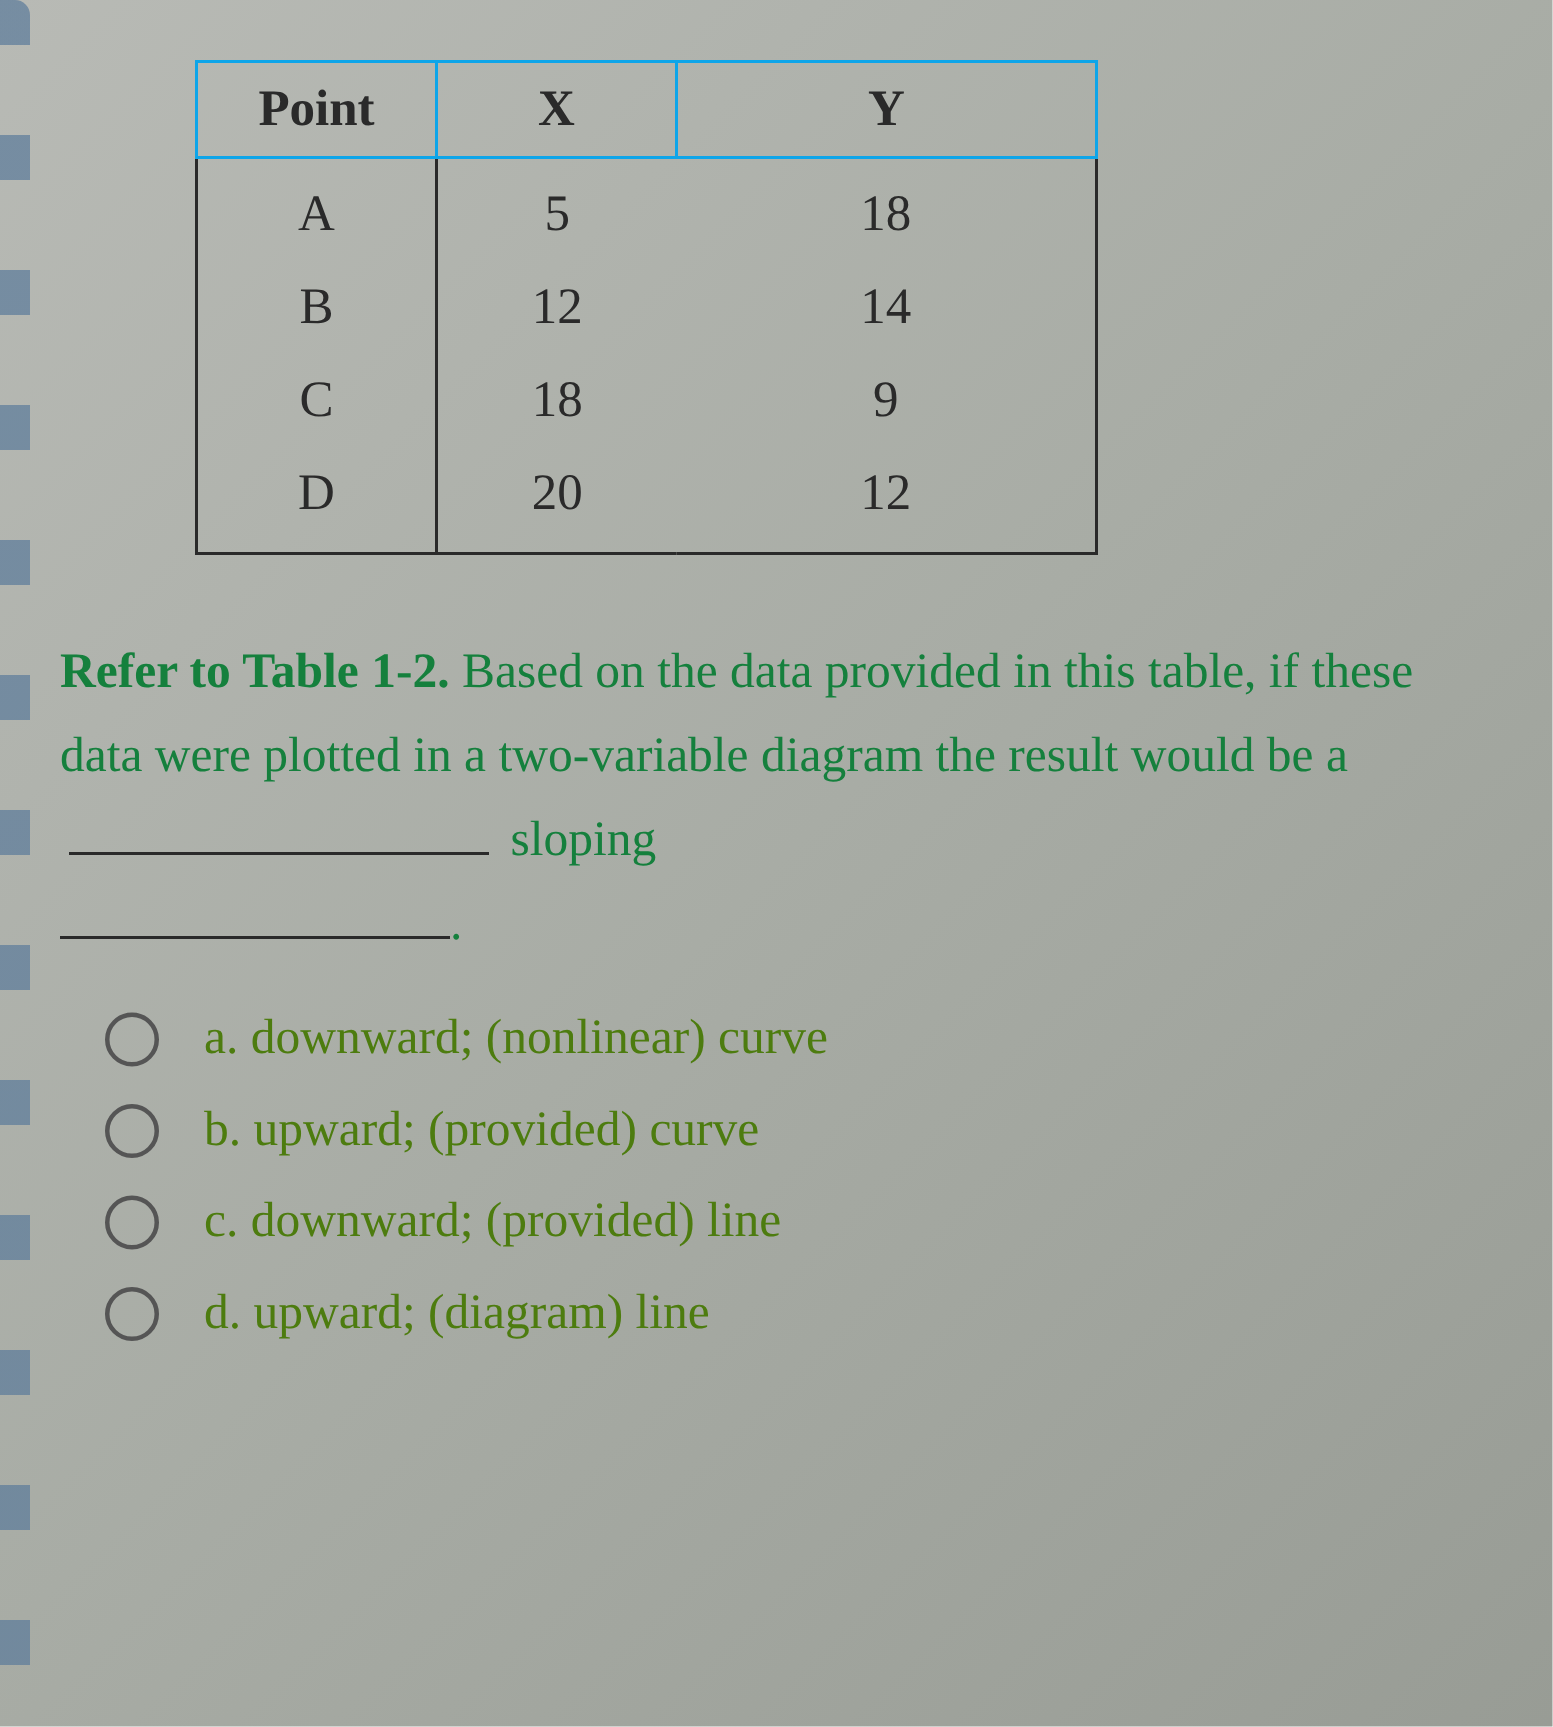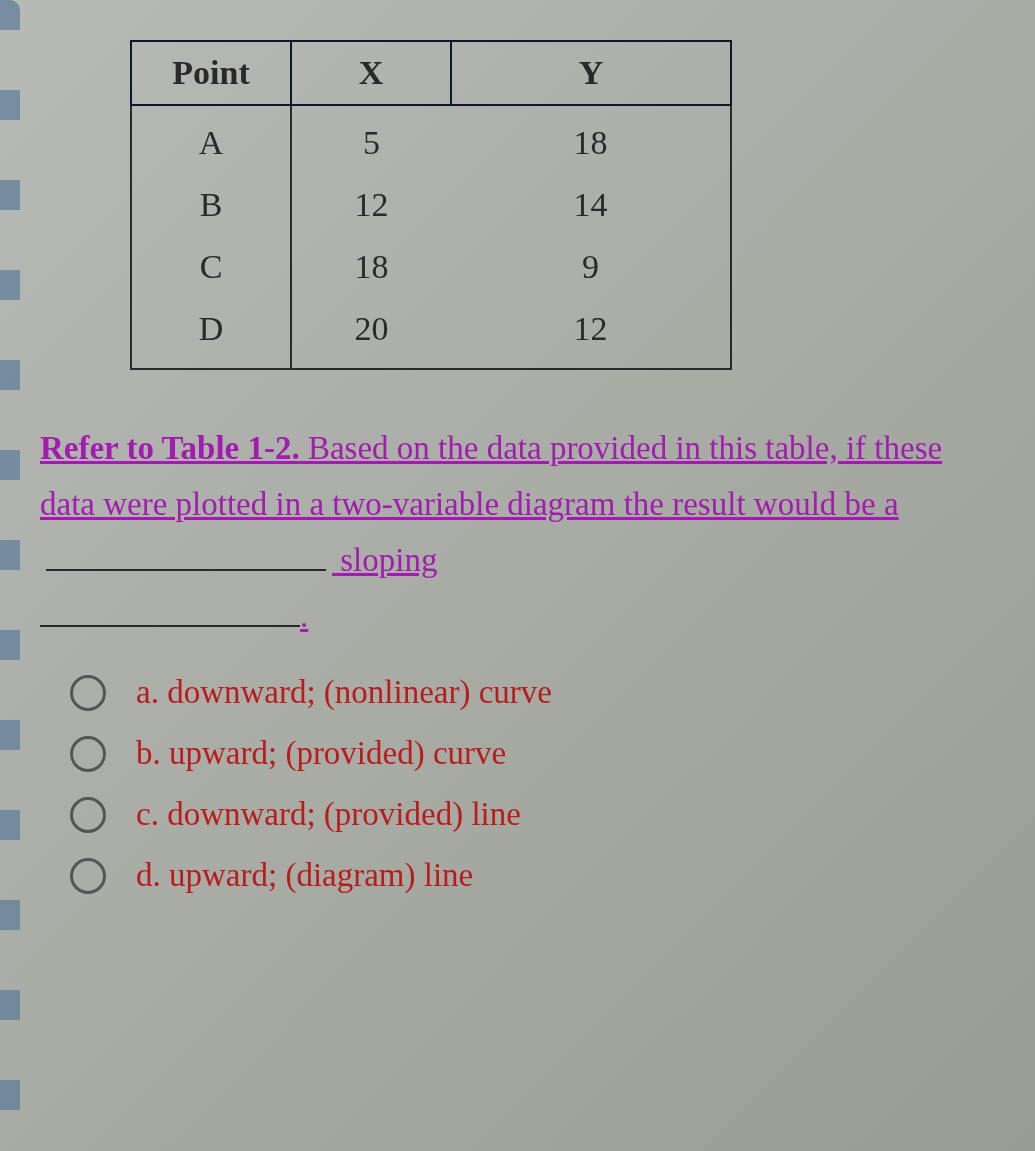--- a/index.html
+++ b/index.html
@@ -35,21 +35,21 @@
     .content {
       margin-left: 25px;
       color: #2a2a2a;
     }
     .data-table {
       border-collapse: collapse;
       margin: 20px auto 50px 90px;
       font-size: 34px;
     }
     .data-table th {
-      border: 2px solid #0f172a;
+      border: 2px solid #0ea5e9;
       padding: 12px 40px;
       font-weight: bold;
       text-align: center;
       min-width: 160px;
     }
     .data-table th:nth-child(3) {
       min-width: 280px;
     }
     .data-table td {
       padding: 12px 40px;
@@ -70,22 +70,21 @@
       border-bottom: 2px solid #2a2a2a;
       padding-bottom: 20px;
     }
     .data-table tr:nth-child(2) td {
       padding-top: 18px;
     }
     .question-text {
       font-size: 33px;
       line-height: 1.7;
       margin-bottom: 30px;
-      color: #a21caf;
-      text-decoration: underline;
+      color: #15803d;
     }
     .question-text .bold {
       font-weight: bold;
     }
     .blank {
       display: inline-block;
       border-bottom: 2px solid #2a2a2a;
       width: 280px;
       vertical-align: baseline;
       margin: 0 6px;
@@ -110,21 +109,21 @@
     .radio-circle {
       width: 36px;
       height: 36px;
       border: 3px solid #555;
       border-radius: 50%;
       margin-right: 30px;
       flex-shrink: 0;
       background: transparent;
     }
     .option-label {
-      color: #b91c1c;
+      color: #4d7c0f;
     }
   </style>
 </head>
 <body>
 
 <div class="spiral-edge"></div>
 
 <div class="content">
 
   <table class="data-table">

